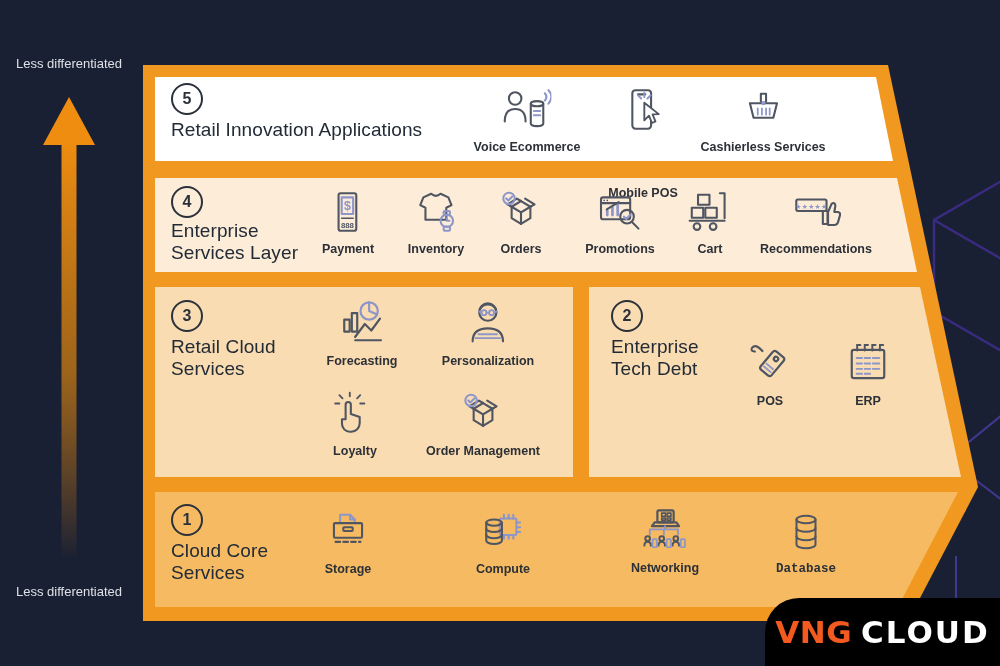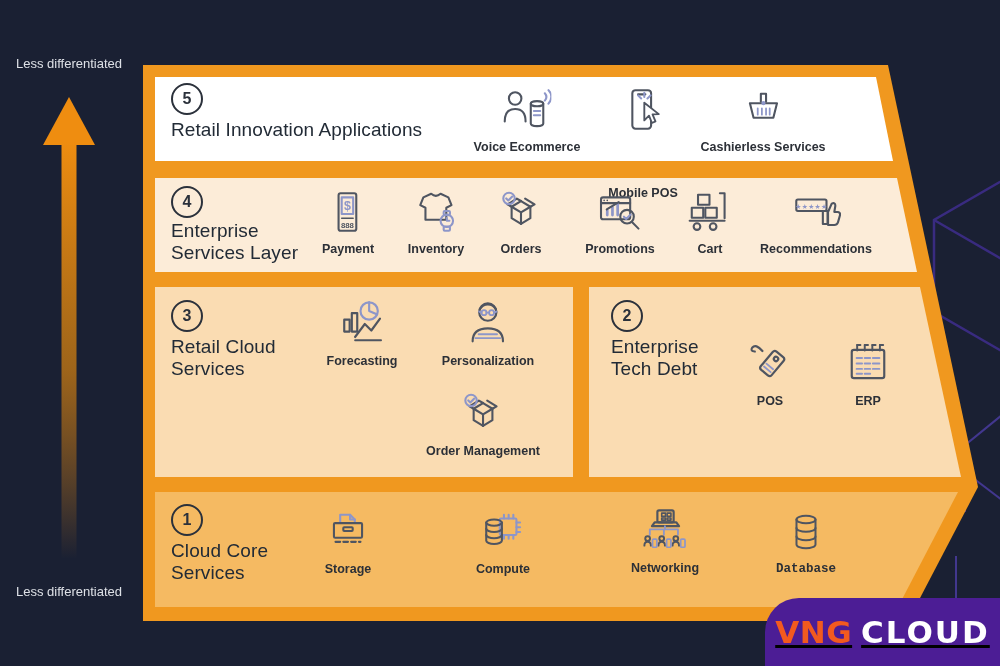--- a/index.html
+++ b/index.html
@@ -27,22 +27,22 @@
     position:absolute;display:flex;flex-direction:column;align-items:center;
     transform:translateX(-50%);
   }
   .ilabel{
     margin-top:4px;font-weight:700;font-size:12.5px;color:#2c3037;
     white-space:nowrap;text-align:center;
   }
   .icon{display:block;}
   #logo-panel{
     position:absolute;left:765px;top:598px;width:235px;height:68px;
-    background:#4c1d95;border-top-left-radius:34px;
-    display:flex;align-items:center;justify-content:center;gap:9px;text-decoration:underline;
+    background:#000000;border-top-left-radius:34px;
+    display:flex;align-items:center;justify-content:center;gap:9px;
   }
   .logo-brand{
     font-family:"DejaVu Sans",sans-serif;font-weight:800;font-size:31px;
     color:#f25a1f;letter-spacing:0.5px;
   }
   .logo-suffix{
     font-family:"DejaVu Sans",sans-serif;font-weight:800;font-size:31px;
     color:#ffffff;letter-spacing:2px;
   }
 </style>
@@ -384,20 +384,26 @@
         <use href="#sym-forecast-chart-pie"></use>
       </svg>
     <div class="ilabel">Forecasting</div>
   </div>
   <div class="item" style="left:488px;top:298px;">
     <svg class="icon" width="52" height="52" viewBox="0 0 48 48">
         <use href="#sym-person-glasses"></use>
       </svg>
     <div class="ilabel">Personalization</div>
   </div>
+  <div class="item" style="left:355px;top:390px;">
+    <svg class="icon" width="50" height="50" viewBox="0 0 48 48">
+        <use href="#sym-tap-hand"></use>
+      </svg>
+    <div class="ilabel">Loyalty</div>
+  </div>
   <div class="item" style="left:483px;top:390px;">
     <svg class="icon" width="50" height="50" viewBox="0 0 48 48">
         <use href="#sym-order-box-check"></use>
       </svg>
     <div class="ilabel">Order Management</div>
   </div>
 
   <div class="layer-head" style="left:611px;top:300px;">
     <div class="numcirc">2</div>
     <div class="ltitle" style="left:0;top:36px;">Enterprise</div>

